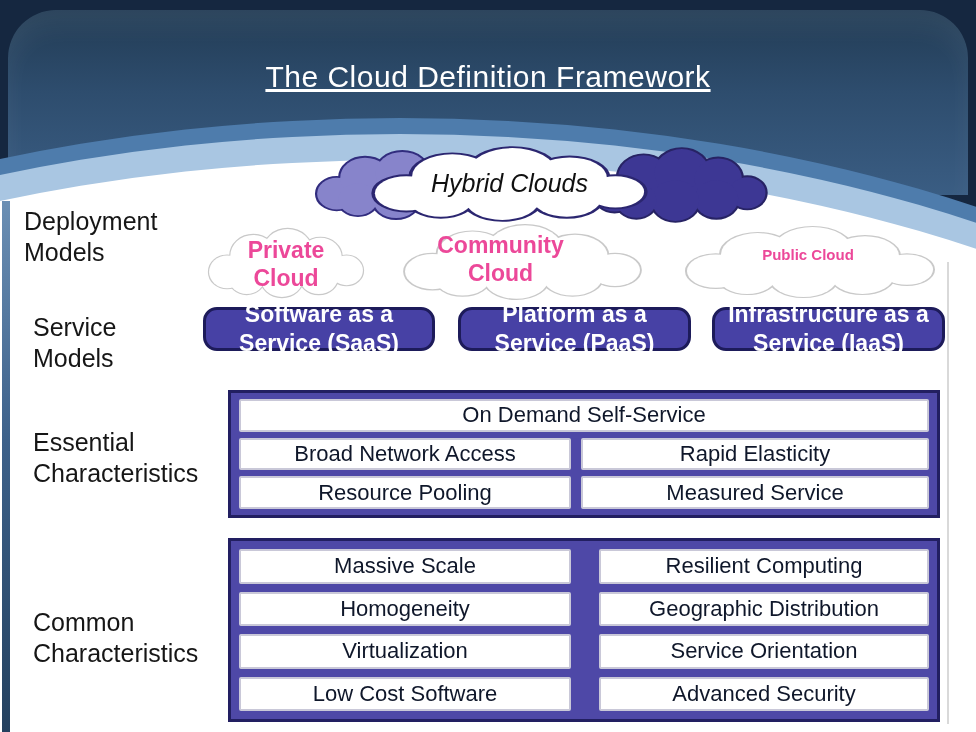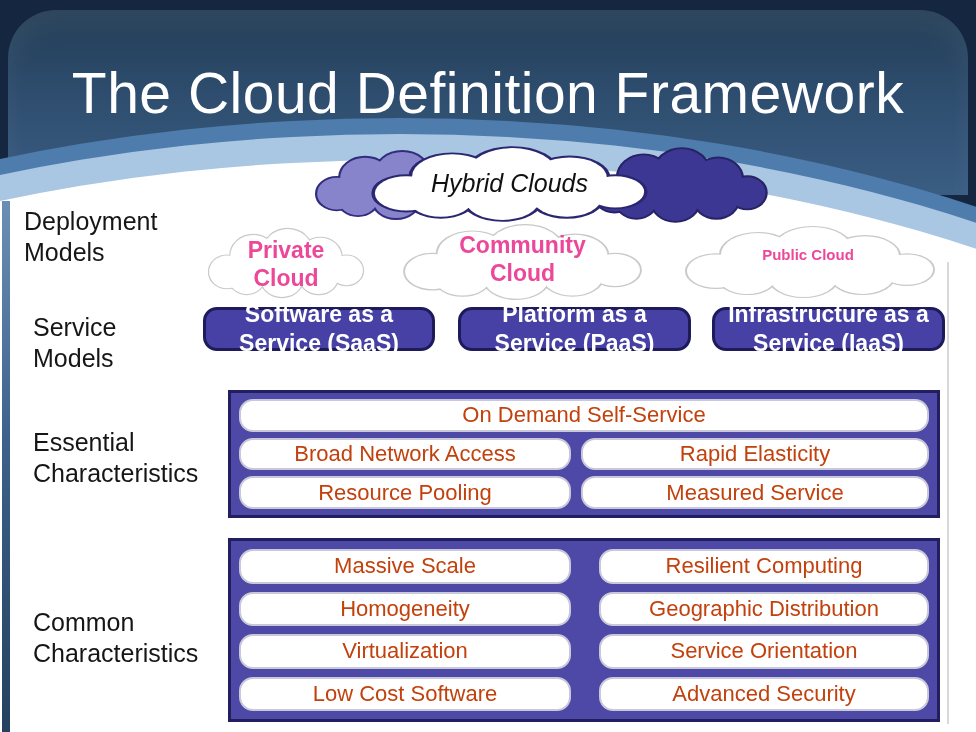--- a/index.html
+++ b/index.html
@@ -23,21 +23,21 @@
   .arc-white { top:160px; background:#ffffff; }
 
   .left-strip {
     left:2px; top:201px; bottom:0; width:8px; z-index:3;
     background:linear-gradient(180deg,#6b8fb4 0%, #3d618a 45%, #24415f 100%);
   }
   .right-edge { right:27px; top:262px; bottom:8px; width:2px; background:#d9d9d9; z-index:3; }
 
   .title {
     left:0; right:0; top:60px; z-index:4; text-align:center;
-    color:#ffffff; font-size:57px; font-weight:400; letter-spacing:0.5px;
+    color:#ffffff; font-size:30px; font-weight:400; letter-spacing:0.5px;text-decoration:underline;
   }
 
   
   svg.cloud { position:absolute; overflow:visible; }
   .cloud-label {
     position:absolute; z-index:7; text-align:center; white-space:pre-line;
     font-weight:bold; color:#ec4899;
   }
   .hybrid-label { font-weight:400; color:#101010; font-size:25px;font-style:italic; }
 
@@ -60,23 +60,23 @@
     z-index:5; box-sizing:border-box;
     background:#4e48a7; border:3px solid #221f61;
   }
   .char-grid {
     display:grid; grid-template-columns:332px 1fr;
     height:100%; box-sizing:border-box;
   }
   .essential-grid { gap:6px 10px; padding:6px 8px; }
   .common-grid    { gap:8px 28px; padding:8px 8px; }
   .pill {
-    background:#ffffff; border:2px solid #c9c8d8; border-radius:14px;
+    background:#ffffff; border:2px solid #c9c8d8; border-radius:2px;
     display:flex; align-items:center; justify-content:center;
-    font-size:22px; color:#c2410c; min-height:0;
+    font-size:22px; color:#0f172a; min-height:0;
   }
   .pill-wide { grid-column:1 / -1; }
 </style>
 </head>
 <body>
 
 <svg width="0" height="0" style="position:absolute">
   <defs>
     <g id="cloudG">
       <g stroke="var(--cs,#999)" stroke-width="var(--cw,4)" fill="var(--cf,#fff)">
@@ -135,21 +135,21 @@
 
 <svg class="cloud" style="left:196px;top:226px;width:180px;height:74px;z-index:5;--cf:#ffffff;--cs:#c9c9c9;--cw:3" viewBox="0 0 220 100" preserveAspectRatio="none">
     <use href="#cloudG"></use>
   </svg>
 <div class="abs cloud-label" style="left:196px;width:180px;top:236px;font-size:23px;line-height:28px">Private
 Cloud</div>
 
 <svg class="cloud" style="left:385px;top:222px;width:275px;height:80px;z-index:5;--cf:#ffffff;--cs:#c9c9c9;--cw:3" viewBox="0 0 220 100" preserveAspectRatio="none">
     <use href="#cloudG"></use>
   </svg>
-<div class="abs cloud-label" style="left:385px;width:275px;top:231px;font-size:23px;line-height:28px">Community
+<div class="abs cloud-label" style="left:363px;width:275px;top:231px;font-size:23px;line-height:28px">Community
 Cloud</div>
 
 <svg class="cloud" style="left:666px;top:224px;width:288px;height:76px;z-index:5;--cf:#ffffff;--cs:#c9c9c9;--cw:3" viewBox="0 0 220 100" preserveAspectRatio="none">
     <use href="#cloudG"></use>
   </svg>
 <div class="abs cloud-label" style="left:664px;width:288px;top:246px;font-size:15px">Public Cloud</div>
 
 <div class="abs svc" style="left:203px;width:232px">Software as a
 Service (SaaS)</div>
 <div class="abs svc" style="left:458px;width:233px">Platform as a

